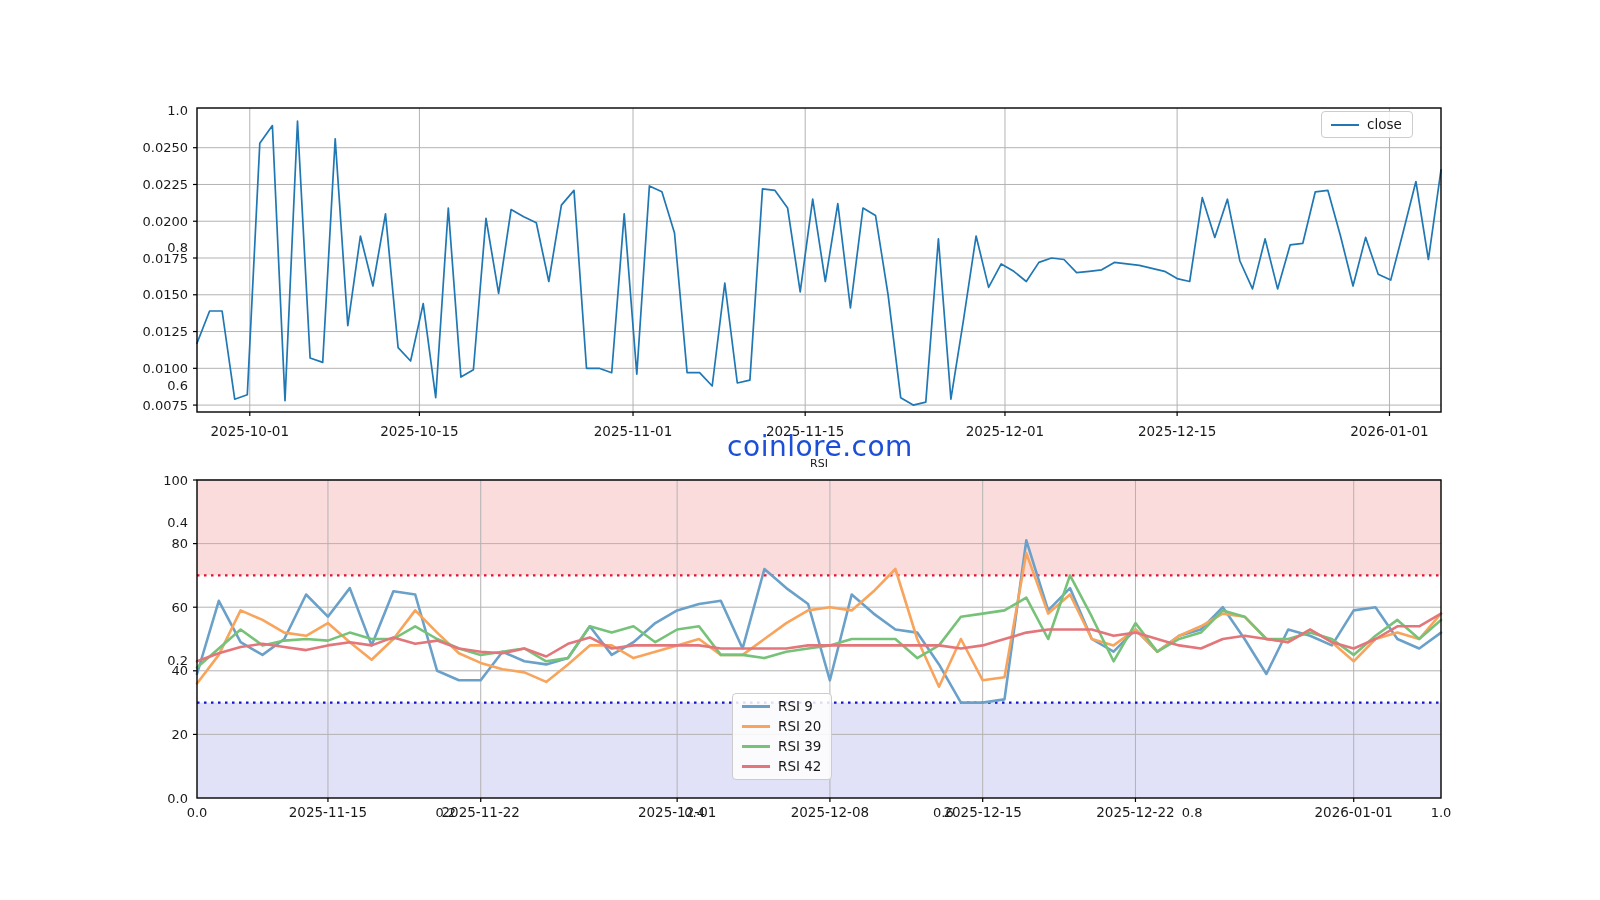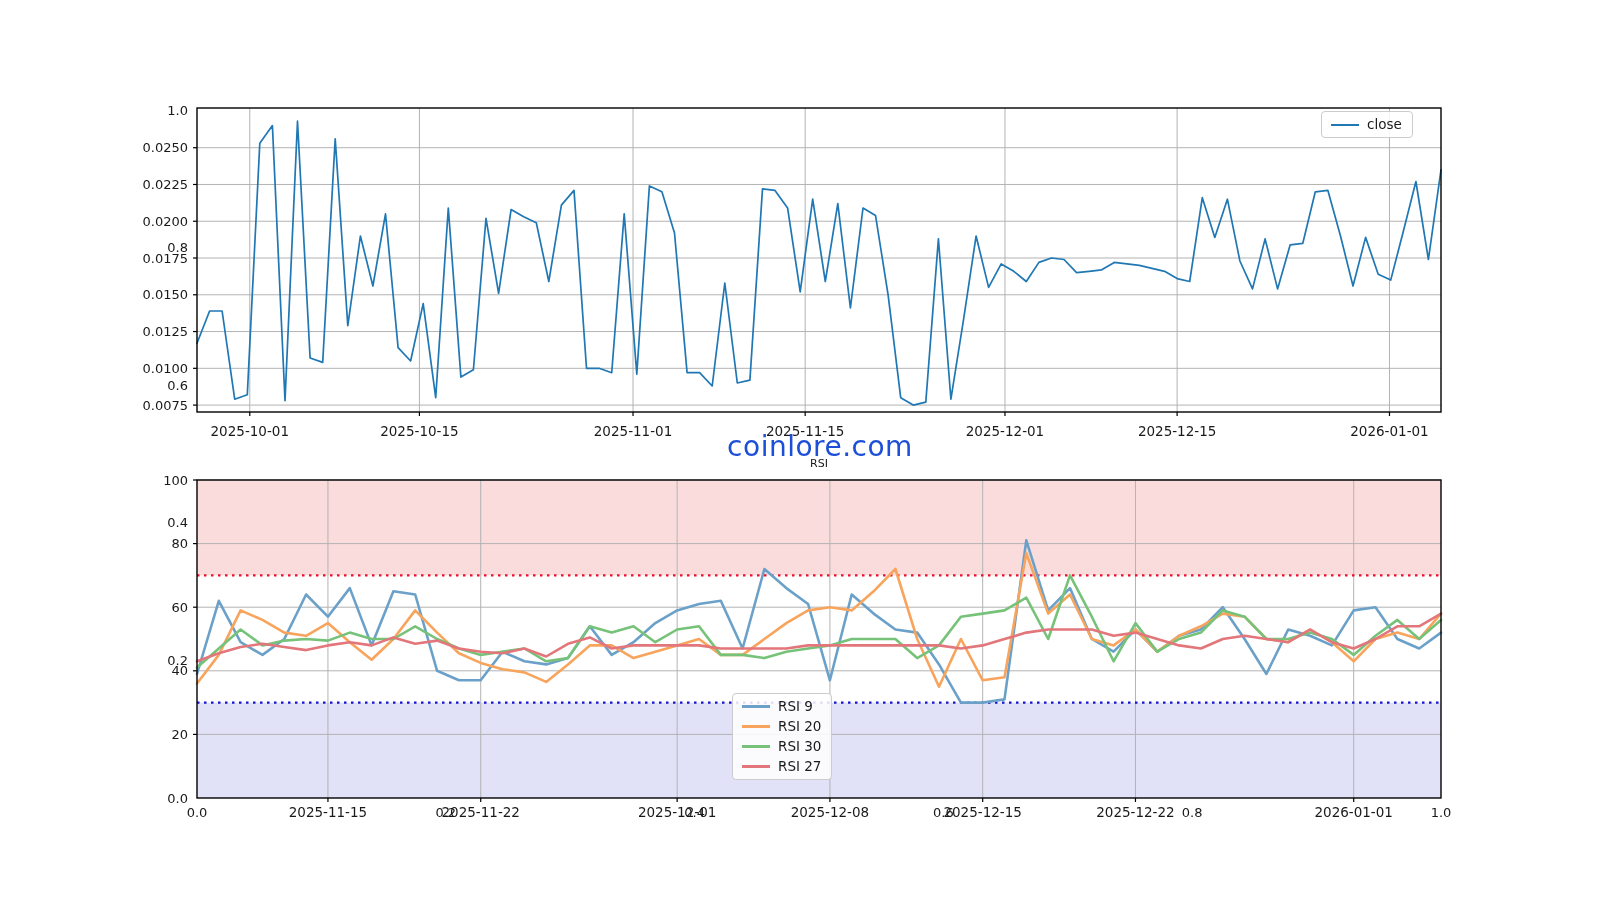--- a/index.html
+++ b/index.html
@@ -148,20 +148,20 @@
     <div class="legend-row">
       <span class="legend-swatch thick" style="border-top-color: rgb(107, 161, 201);"></span>
       <span class="legend-label">RSI 9</span>
     </div>
     <div class="legend-row">
       <span class="legend-swatch thick" style="border-top-color: rgb(248, 164, 92);"></span>
       <span class="legend-label">RSI 20</span>
     </div>
     <div class="legend-row">
       <span class="legend-swatch thick" style="border-top-color: rgb(119, 194, 121);"></span>
-      <span class="legend-label">RSI 30</span>
+      <span class="legend-label">RSI 39</span>
     </div>
     <div class="legend-row">
       <span class="legend-swatch thick" style="border-top-color: rgb(226, 118, 123);"></span>
-      <span class="legend-label">RSI 27</span>
+      <span class="legend-label">RSI 42</span>
     </div>
   </div>
 </div>
 
 </body></html>

